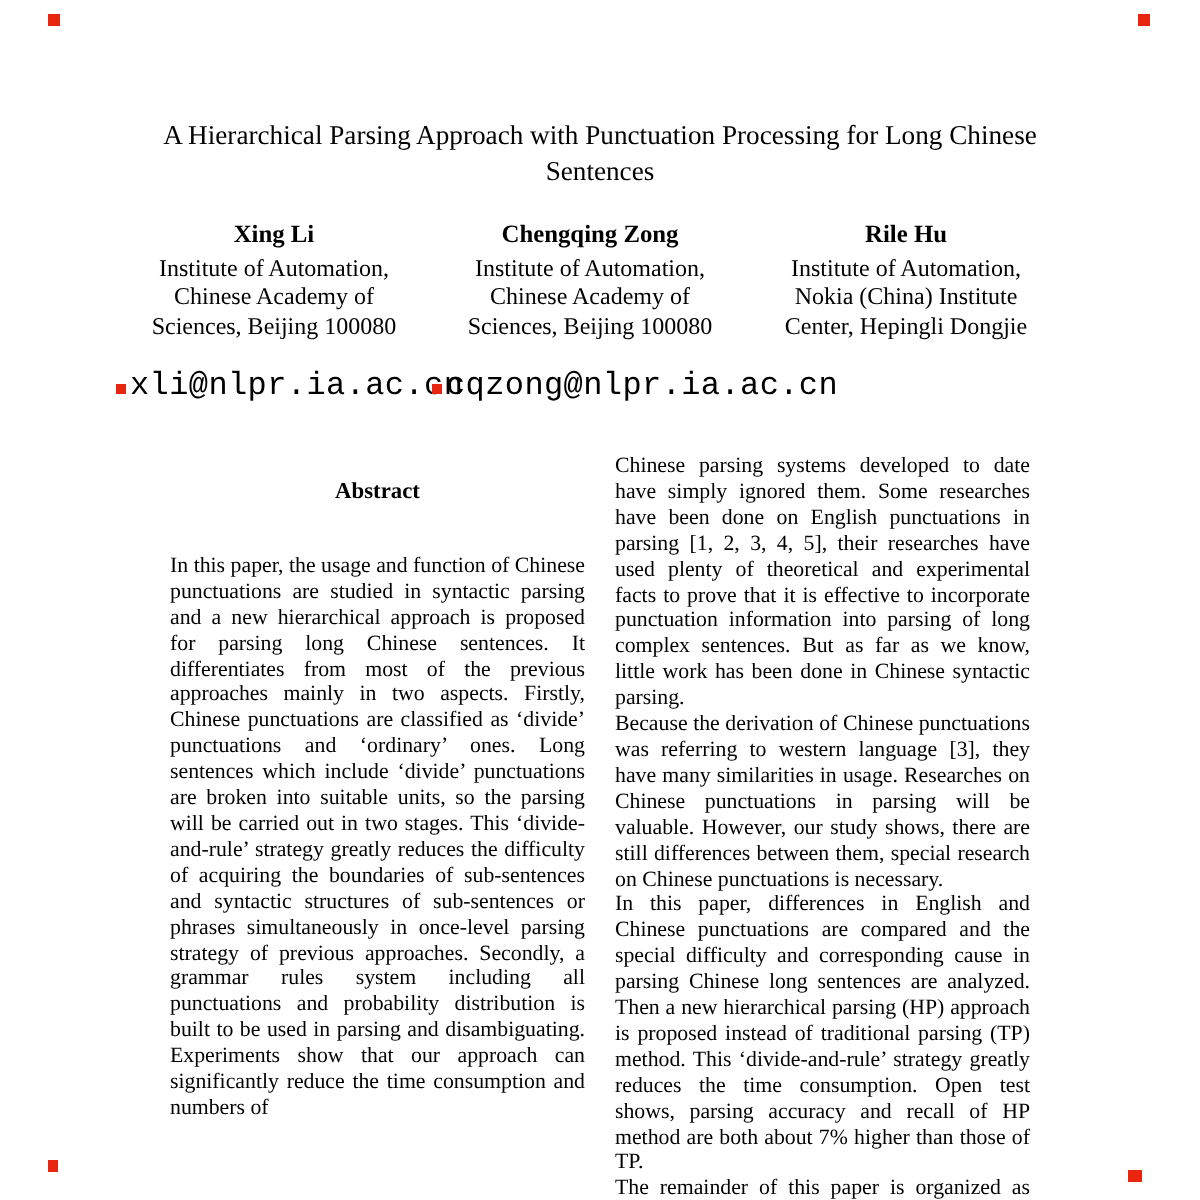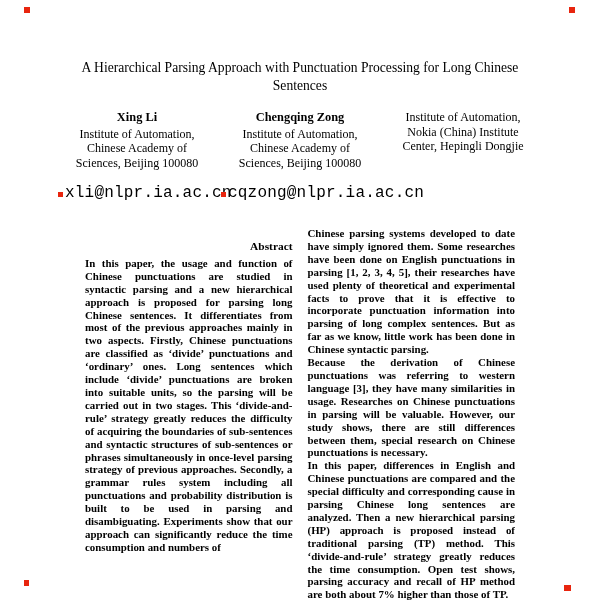--- a/index.html
+++ b/index.html
@@ -35,21 +35,20 @@
     font-weight: 400;
     line-height: 18px;
   }
 
   .authors {
     position: absolute;
     top: 110px;
     left: 58px;
     width: 484px;
     display: flex;
-    justify-content: space-between;
   }
   .author {
     width: 158px;
     text-align: center;
     font-size: 12px;
     line-height: 14.6px;
   }
   .author-name {
     font-weight: 700;
     font-size: 12.4px;
@@ -78,27 +77,27 @@
     width: 430px;
     display: flex;
     gap: 15px;
   }
   .col {
     width: 208px;
     font-size: 10.9px;
     line-height: 12.9px;
     text-align: justify;
   }
-  .col p { margin: 0; text-align: justify; font-weight: bold; }
+  .col p { margin: 0; text-align: justify; }
   .abstract-heading {
-    text-align: right;
+    text-align: center;
     font-weight: 700;
     font-size: 11.4px;
     padding-top: 13px;
-    margin-bottom: 4px;
+    margin-bottom: 24px;
   }
 </style>
 </head>
 <body>
 
 <div class="page">
 
   <div class="marker tl"></div>
   <div class="marker tr"></div>
   <div class="marker bl"></div>
@@ -122,20 +121,21 @@
       <div class="author-name">Chengqing Zong</div>
       <div class="aff-line">Institute of Automation,</div>
       <div class="aff-line">Chinese Academy of</div>
       <div class="aff-line">Sciences, Beijing 100080</div>
       <div class="email-line">
         <span class="marker-inline"></span><span>cqzong@nlpr.ia.ac.cn</span>
       </div>
     </div>
 
     <div class="author">
+      <div class="author-name">Rile Hu</div>
       <div class="aff-line">Institute of Automation,</div>
       <div class="aff-line">Nokia (China) Institute</div>
       <div class="aff-line">Center, Hepingli Dongjie</div>
     </div>
 
   </div>
 
   <div class="columns">
 
     <div class="col">

